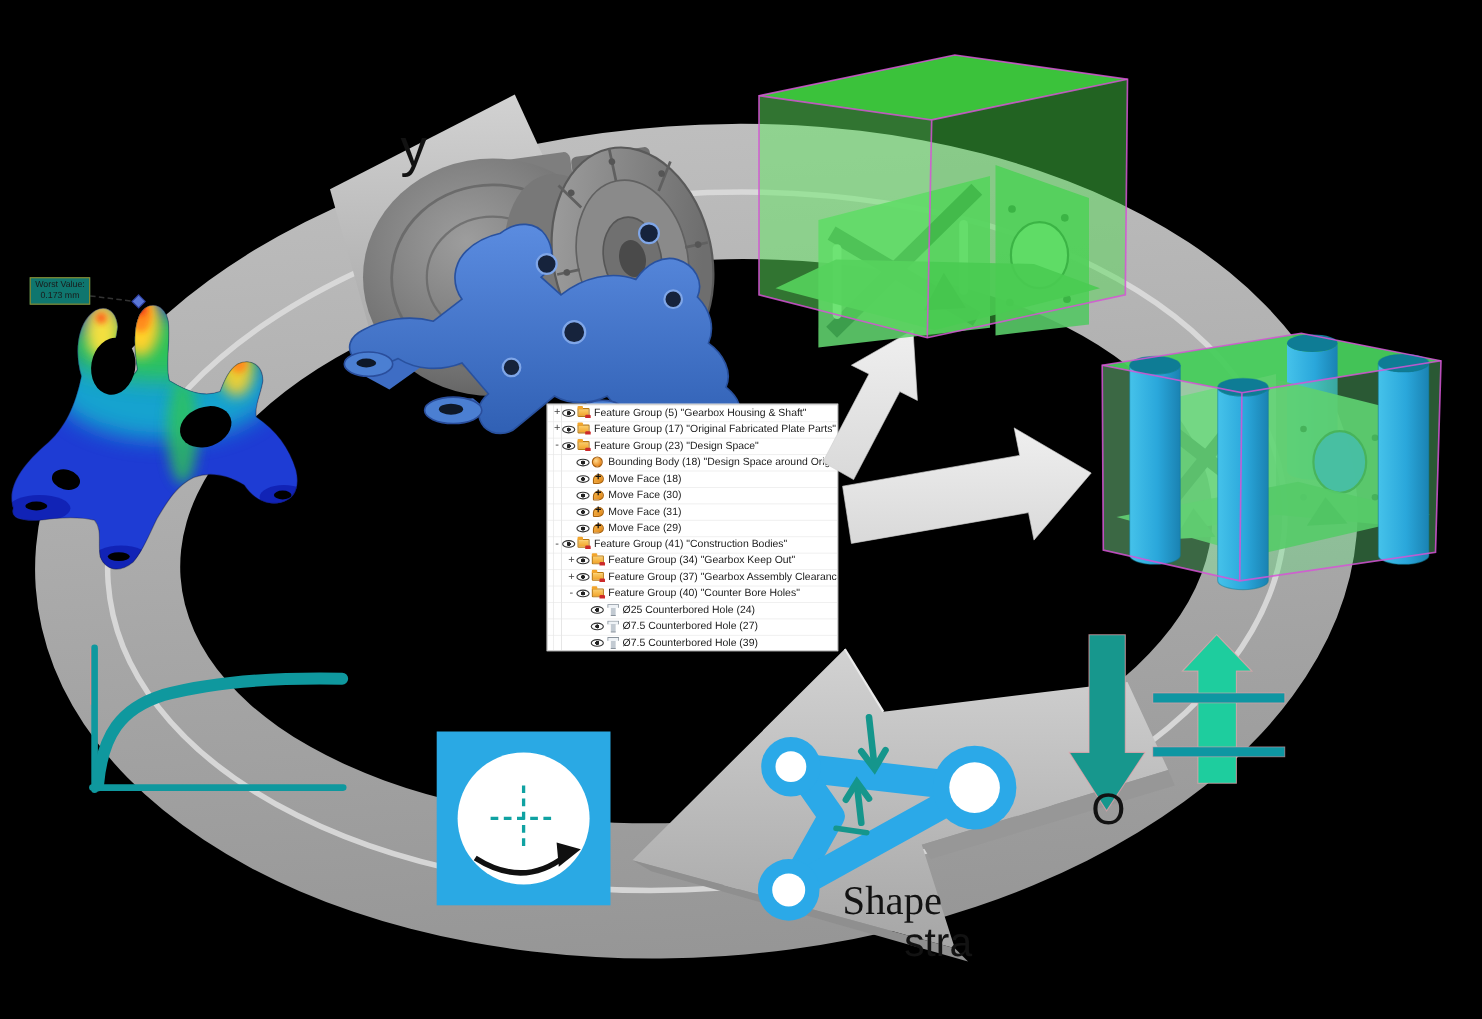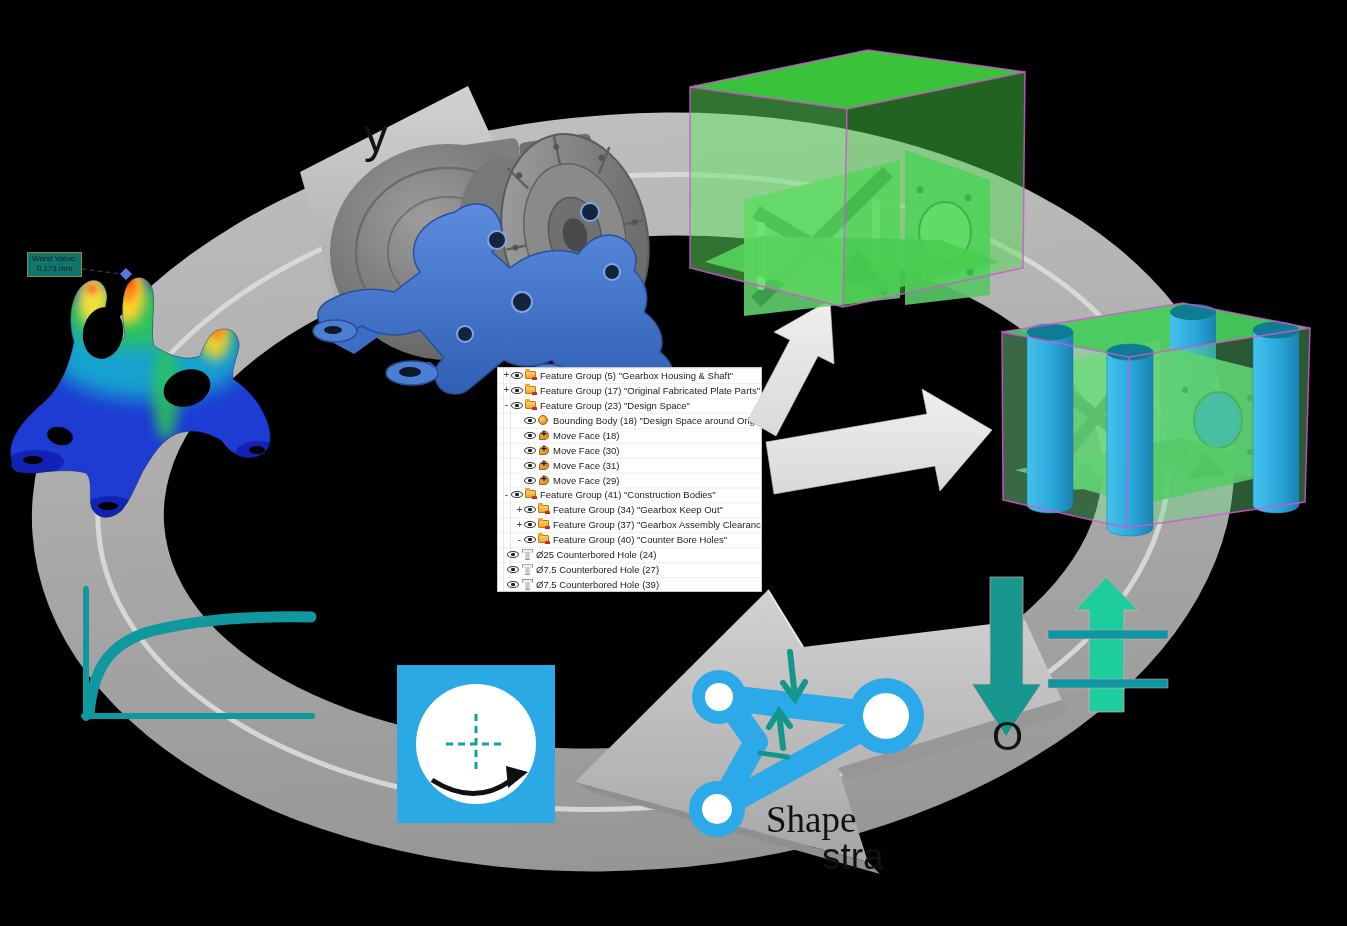--- a/index.html
+++ b/index.html
@@ -15,21 +15,21 @@
       linear-gradient(90deg,#e6e6e6 1px,transparent 1px),
       linear-gradient(90deg,#e6e6e6 1px,transparent 1px),
       linear-gradient(#efefef 1px,transparent 1px);
     background-size:1px 100%,1px 100%,100% 14.95px;
     background-position:5px 0,12px 0,0 0;
     background-repeat:no-repeat,no-repeat,repeat;
   }
   .trow{display:flex;align-items:center;height:14.95px;white-space:nowrap;}
   .trow .exp{width:9px;flex:none;font-size:10px;line-height:10px;color:#444;text-align:center;}
   .trow .lbl{font-size:9.5px;color:#1a1a1a;margin-left:2px;}
-  .lvl0{padding-left:4px}.lvl1{padding-left:17px}.lvl2{}
+  .lvl0{padding-left:4px}.lvl1{padding-left:17px}.lvl2{padding-left:30px}
   .eye{width:13px;height:12px;position:relative;flex:none;}
   .eye::before{content:"";position:absolute;left:0;right:1px;top:2.5px;bottom:2.5px;
     border:1px solid #333;border-radius:50%;
     background:radial-gradient(circle at 50% 50%,#222 0 1.7px,#fdfdfd 2px);}
   .ticon{width:13px;height:11px;position:relative;flex:none;margin-left:1px;}
   .ticon.folder::before{content:"";position:absolute;left:0;top:1px;width:11px;height:8px;
     background:linear-gradient(#fbce6b,#f2a52b);border:1px solid #b97a10;border-radius:1px;box-sizing:border-box;}
   .ticon.folder::after{content:"";position:absolute;left:0;top:-1px;width:5px;height:3px;
     background:#f2a52b;border-radius:1px 1px 0 0;box-shadow:7px 8px 0 0 #cc2a2a;}
   .ticon.bounding::before{content:"";position:absolute;left:0;top:0;width:10px;height:10px;border-radius:50%;

